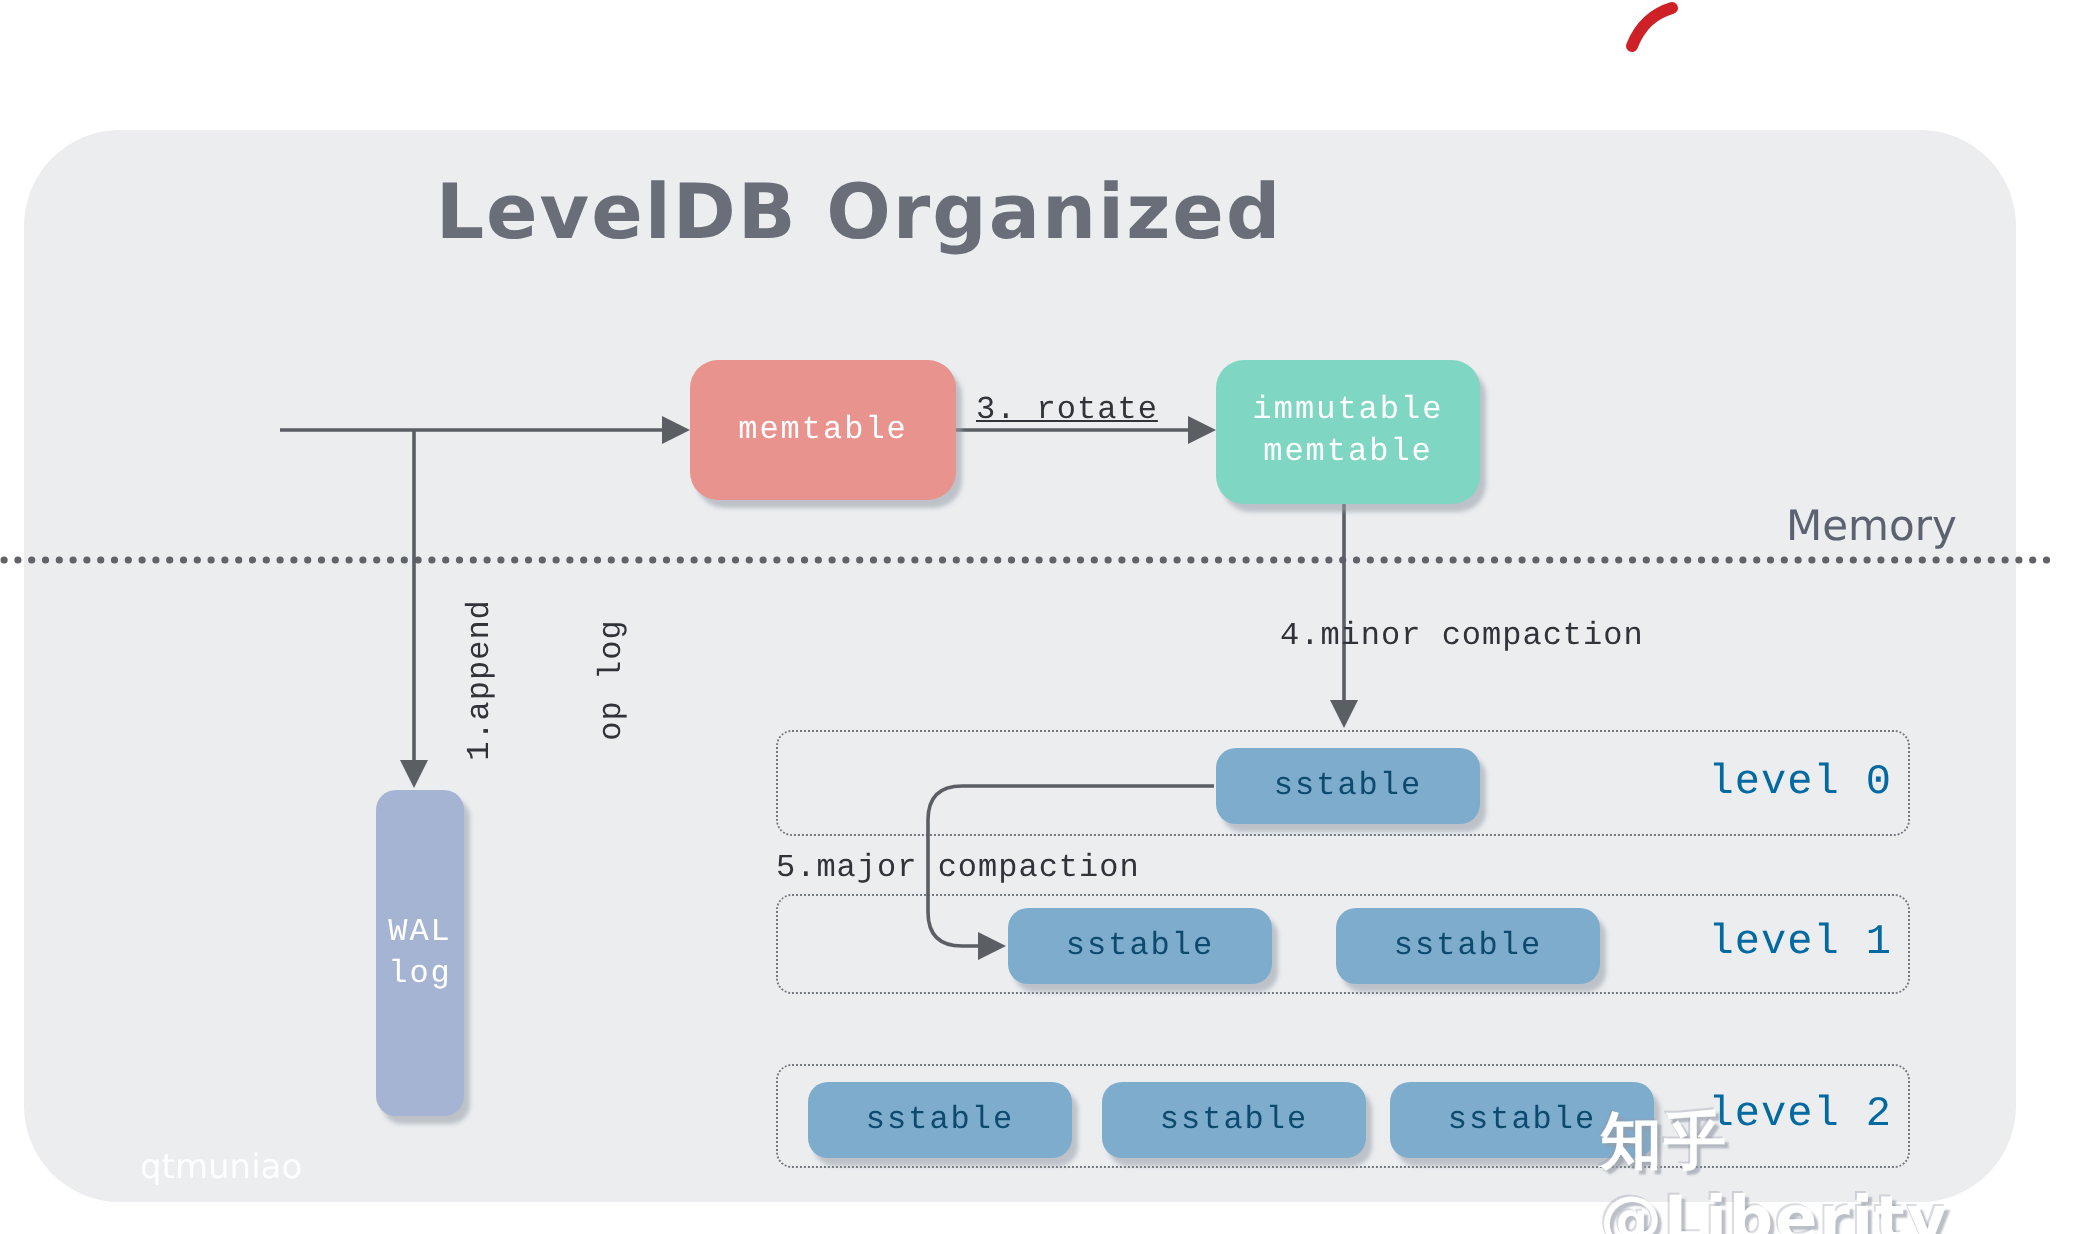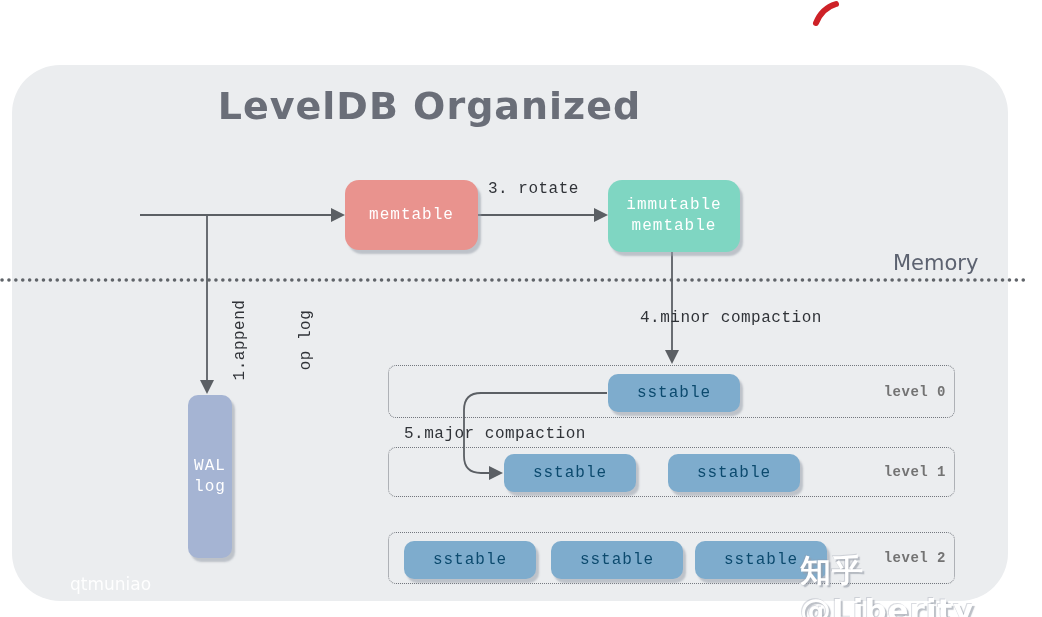--- a/index.html
+++ b/index.html
@@ -47,45 +47,44 @@
   .node-immutable  { left: 608px; top: 180px; width: 132px; height: 72px; }
   .node-wal        { left: 188px; top: 395px; width: 44px;  height: 163px; border-radius: 10px; }
   .step-label {
     position: absolute;
     font-size: 16px; letter-spacing: 0.5px;
     color: #303338;
     white-space: pre;
     z-index: 4;
   }
   .lbl-put    { left: 150px; top: 192px; }
-  .lbl-rotate { left: 488px; top: 180px; }
+  .lbl-rotate { left: 488px; top: 196px; text-decoration: underline; }
   .lbl-minor  { left: 596px; top: 309px; margin-left: 44px; }
-  .lbl-major  { left: 404px; top: 425px; }
+  .lbl-major  { left: 388px; top: 425px; }
   .lbl-append {
     left: 162px; top: 318px; width: 90px; height: 44px;
     transform: rotate(-90deg);
     text-align: center; line-height: 22px;
   }
   .lbl-append span { display: block; }
   .level-box {
     position: absolute;
     left: 388px; width: 567px;
     border: 1.5px dotted #73777e;
     border-radius: 8px;
     z-index: 1;
   }
   .level-0 { top: 365px; height: 53px; }
   .level-1 { top: 447px; height: 50px; }
   .level-2 { top: 532px; height: 52px; }
   .level-label {
     position: absolute;
     right: 8px; top: 50%; transform: translateY(-50%);
-    font-size: 14px; letter-spacing: 0.5px;
-    color: #737373;
-    font-weight: bold;
+    font-size: 21px; letter-spacing: 0.5px;
+    color: #0369a1;
   }
   .sstable {
     position: absolute;
     width: 132px; height: 38px;
     display: flex; align-items: center; justify-content: center;
     color: #0c4a6e; font-size: 16px; letter-spacing: 1px;
     border-radius: 10px;
     box-shadow: 3px 4px 2px rgba(152,158,170,0.55);
     z-index: 3;
   }

